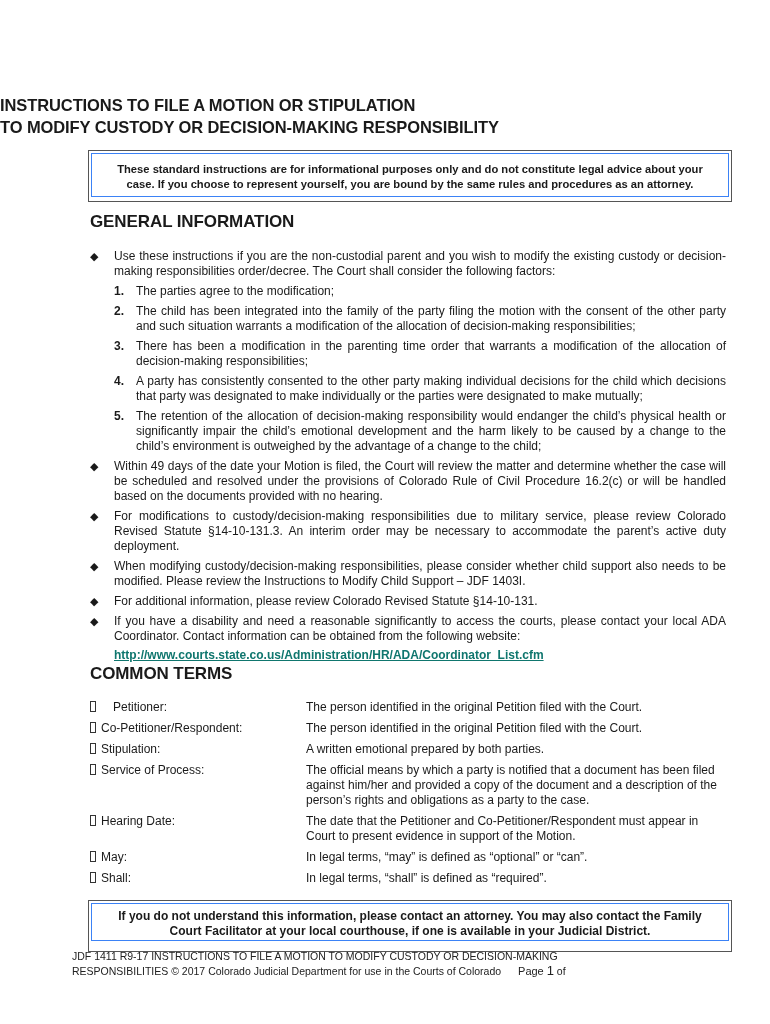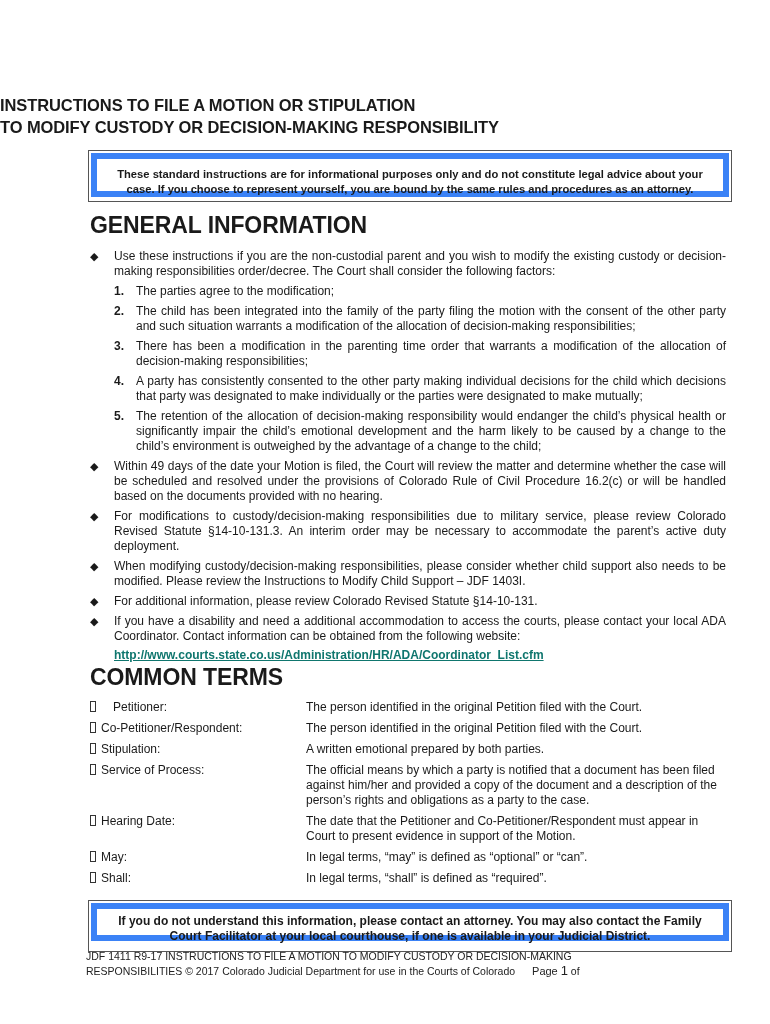--- a/index.html
+++ b/index.html
@@ -1,38 +1,38 @@
 <!DOCTYPE html>
 <html><head>
   <meta charset="utf-8">
   <style>
     html, body { margin: 0; padding: 0; background: #ffffff; }
     body { width: 770px; height: 1024px; position: relative; overflow: hidden; font-family: "Liberation Sans", sans-serif; color: #1a1a1a; }
     .title { position: absolute; left: 0; width: 770px; top: 94px; font-weight: bold; font-size: 16.5px; line-height: 22px; letter-spacing: -0.1px; }
     .notice-box { position: absolute; left: 88px; width: 644px; box-sizing: border-box; border: 1px solid #555; padding: 2px; }
-    .notice-inner { border: 6px solid #3b82f6; text-align: center; font-weight: bold; font-size: 11.2px; line-height: 15px; padding: 8px 6px 7px 6px; }
+    .notice-inner { border: 1px solid #3b82f6; text-align: center; font-weight: bold; font-size: 11.2px; line-height: 15px; padding: 8px 6px 7px 6px; }
     .top-box { top: 150px; height: 52px; }
     .top-box .notice-inner { height: 44px; box-sizing: border-box; }
     .bottom-box { top: 900px; height: 52px; }
     .bottom-box .notice-inner { height: 38px; box-sizing: border-box; padding: 5px 6px; font-size: 12px; line-height: 15px; }
-    .heading { position: absolute; left: 90px; font-weight: bold; font-size: 23px; letter-spacing: -0.1px; }
+    .heading { position: absolute; left: 90px; font-weight: bold; font-size: 17px; letter-spacing: -0.1px; }
     .h-general { top: 212px; }
     .h-terms { top: 664px; }
     .content { position: absolute; left: 90px; width: 636px; font-size: 12px; line-height: 15px; }
     .bullet { position: relative; padding-left: 24px; margin-bottom: 5px; text-align: justify; }
     .bullet .diamond { position: absolute; left: 0; top: 0; font-size: 11px; }
     .num-item { position: relative; padding-left: 46px; margin-bottom: 5px; text-align: justify; }
     .num-item .num { position: absolute; left: 24px; top: 0; font-weight: bold; }
     .link { display: block; margin-top: 4px; color: #0f766e; font-weight: bold; text-decoration: underline; }
     .terms { position: absolute; left: 90px; top: 700px; width: 640px; font-size: 12px; line-height: 15px; }
     .term-row { display: flex; margin-bottom: 6px; }
     .term-label { width: 216px; flex: none; }
     .term-def { flex: 1; }
     .box-glyph { display: inline-block; width: 4px; height: 9px; border: 1px solid #333; margin-right: 5px; vertical-align: -1px; }
-    .footer { position: absolute; left: 86px; top: 950px; font-size: 10.5px; line-height: 13.5px; color: #222; }
+    .footer { position: absolute; left: 72px; top: 950px; font-size: 10.5px; line-height: 13.5px; color: #222; }
     .page-label { font-size: 11px; margin-left: 14px; }
     .page-num { font-size: 13px; }
   </style>
 </head>
 <body>
 
 <div class="title">
   <div>INSTRUCTIONS TO FILE A MOTION OR STIPULATION</div>
   <div>TO MODIFY CUSTODY OR DECISION-MAKING RESPONSIBILITY</div>
 </div>
@@ -82,21 +82,21 @@
   <div class="bullet">
     <span class="diamond">◆</span>
     <span>When modifying custody/decision-making responsibilities, please consider whether child support also needs to be modified.  Please review the Instructions to Modify Child Support – JDF 1403I.</span>
   </div>
   <div class="bullet">
     <span class="diamond">◆</span>
     <span>For additional information, please review Colorado Revised Statute §14-10-131.</span>
   </div>
   <div class="bullet">
     <span class="diamond">◆</span>
-    <span>If you have a disability and need a additional accommodation to access the courts, please contact your local ADA Coordinator. Contact information can be obtained from the following website:</span>
+    <span>If you have a disability and need a reasonable significantly to access the courts, please contact your local ADA Coordinator. Contact information can be obtained from the following website:</span>
     <a class="link">http://www.courts.state.co.us/Administration/HR/ADA/Coordinator_List.cfm</a>
   </div>
 </div>
 
 <div class="heading h-terms">COMMON TERMS</div>
 
 <div class="terms">
   <div class="term-row">
     <div class="term-label"><span class="box-glyph"></span><span style="padding-left:12px;">Petitioner:</span></div>
     <div class="term-def">The person identified in the original Petition filed with the Court.</div>

